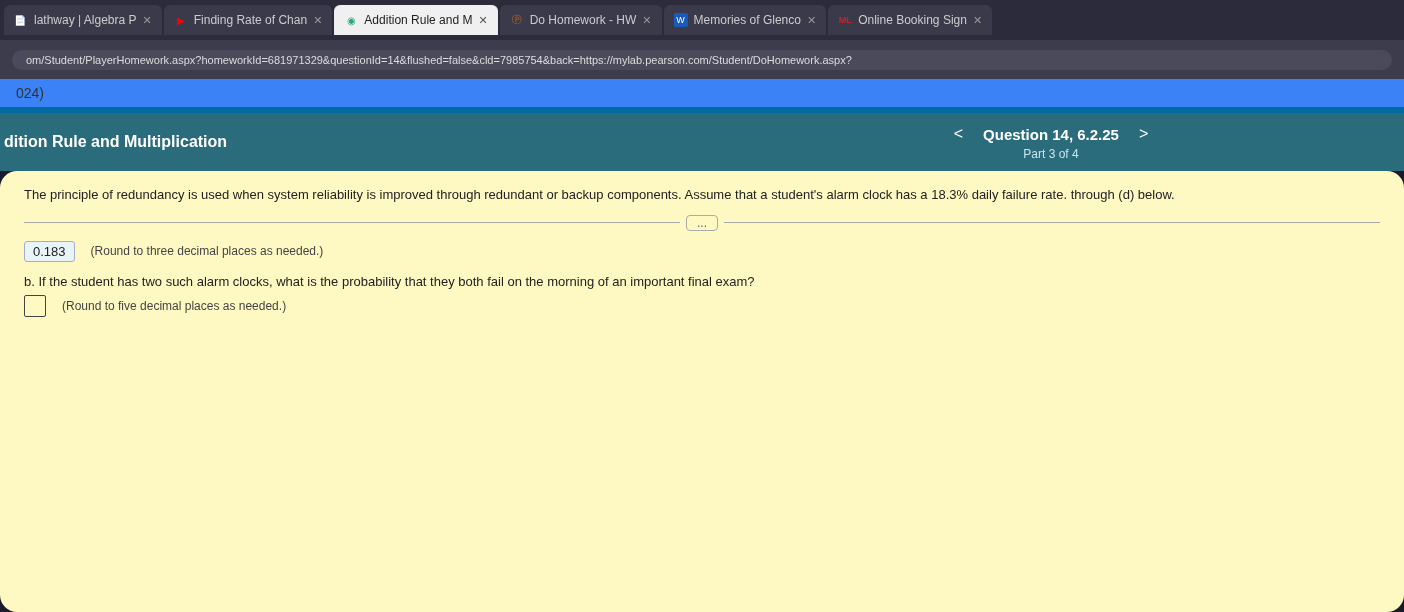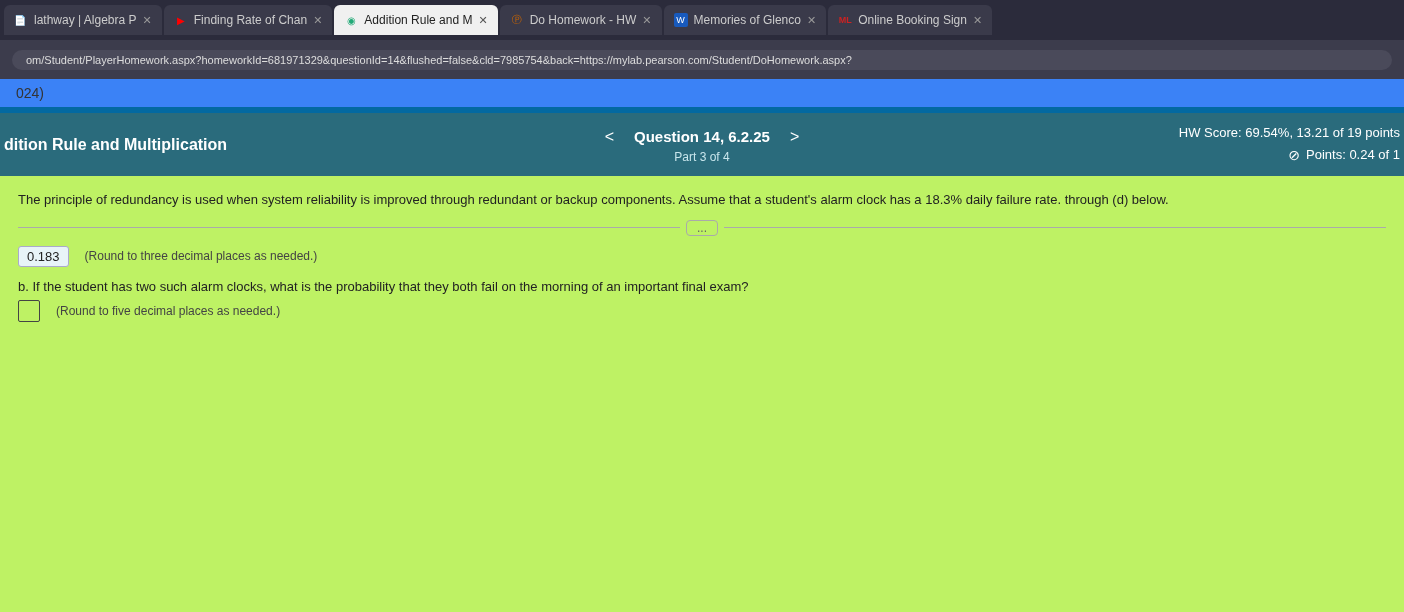--- a/index.html
+++ b/index.html
@@ -158,23 +158,24 @@
 
     .score-row {
       display: flex;
       align-items: center;
       justify-content: flex-end;
       gap: 6px;
     }
 
     
     .main-content {
-      background: #bef264;
-      padding: 14px 18px;
-      flex: 1;
+      background: #fef9c3;
+      padding: 14px 24px;
+      flex: 1;
+      border-radius: 17px;
     }
 
     .problem-text {
       font-size: 13px;
       color: #222;
       line-height: 1.5;
       margin-bottom: 10px;
     }
 
     .divider-row {
@@ -305,27 +306,20 @@
 
     <div class="question-nav-section">
       <div class="nav-row">
         <button class="nav-btn">&lt;</button>
         <span class="question-label">Question 14, 6.2.25</span>
         <button class="nav-btn">&gt;</button>
       </div>
       <div class="part-label">Part 3 of 4</div>
     </div>
 
-    <div class="score-section">
-      <div>HW Score: 69.54%, 13.21 of 19 points</div>
-      <div class="score-row">
-        <span style="font-size:14px;">⊘</span>
-        <span>Points: 0.24 of 1</span>
-      </div>
-    </div>
   </div>
 
   <div class="main-content">
     <p class="problem-text">The principle of redundancy is used when system reliability is improved through redundant or backup components. Assume that a student's alarm clock has a 18.3% daily failure rate. through (d) below.</p>
 
     <div class="divider-row">
       <div class="divider-line"></div>
       <div class="divider-dots">...</div>
       <div class="divider-line"></div>
     </div>

